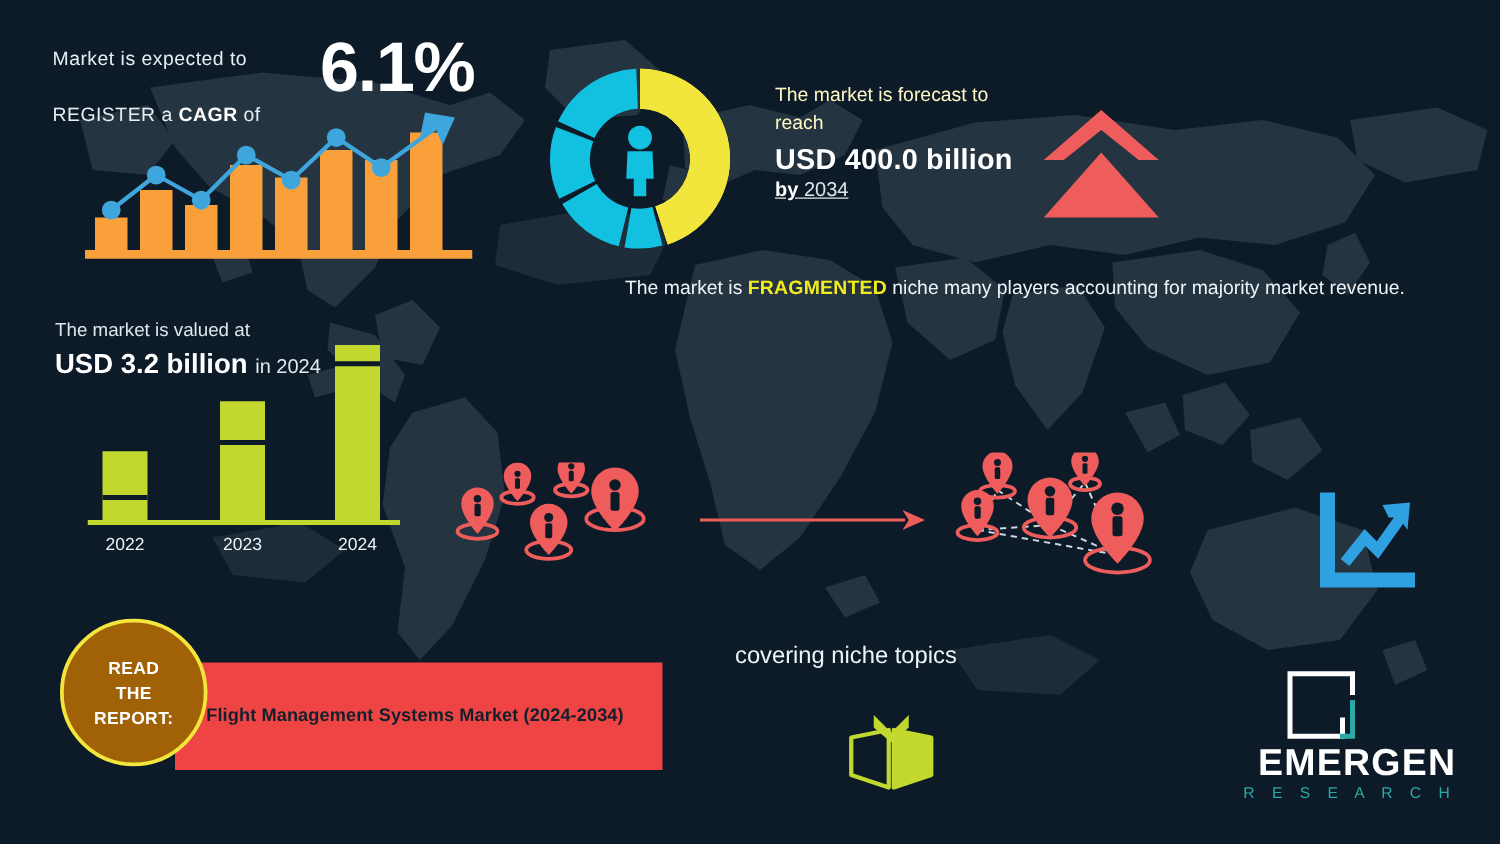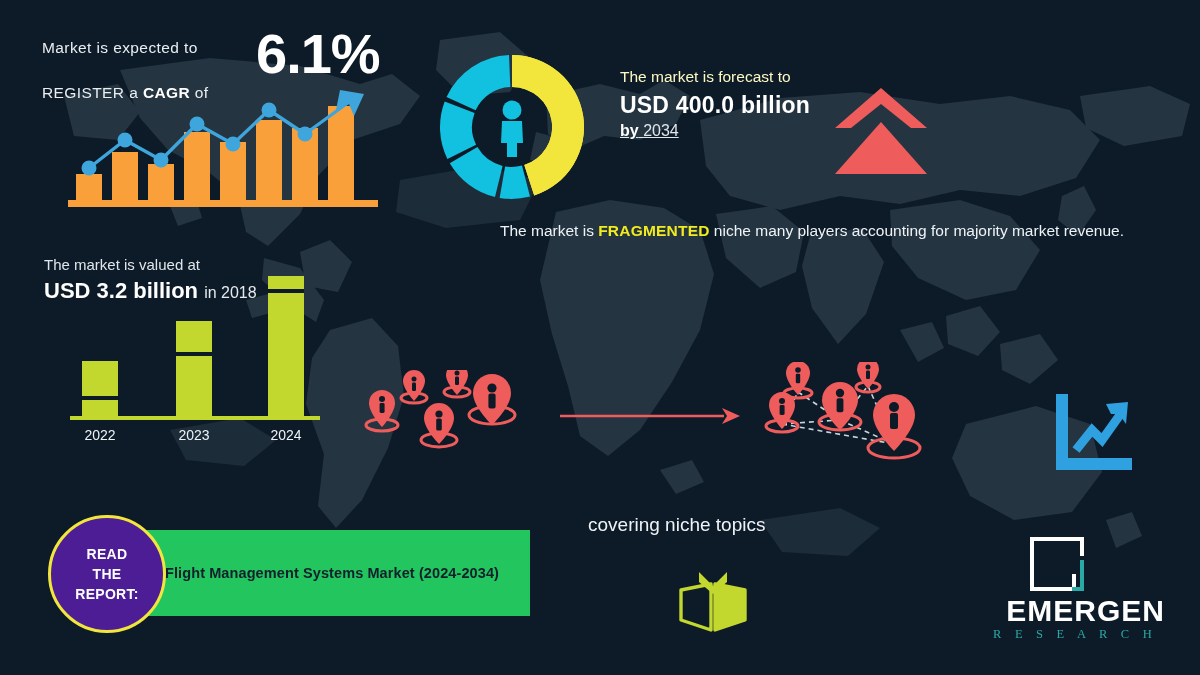--- a/index.html
+++ b/index.html
@@ -61,29 +61,29 @@
   #pins-left  { left:352px; top:370px; width:180px; height:95px; }
   #pins-right { left:752px; top:362px; width:195px; height:112px; }
   #pin-arrow  { left:560px; top:405px; width:180px; height:22px; }
 
   
   #growth-icon { left:1048px; top:392px; width:86px; height:82px; }
 
   
   #cta-bar {
     left:140px; top:530px; width:390px; height:86px;
-    background:#22c55e;
+    background:#ef4444;
   }
   #cta-title {
     position:absolute; left:25px; top:50%; transform:translateY(-50%);
     font-size:14.5px; font-weight:bold; color:#12202c; letter-spacing:.1px; white-space:nowrap;
   }
   #cta-circle {
-    left:48px; top:515px; width:118px; height:118px; border-radius:50%;
-    background:#4c1d95; border:3px solid #f2e63c;
+    left:48px; top:495px; width:118px; height:118px; border-radius:50%;
+    background:#a16207; border:3px solid #f2e63c;
     display:flex; align-items:center; justify-content:center;
   }
   #cta-circle-label {
     font-size:14px; font-weight:bold; color:#ffffff; text-align:center;
     line-height:20px; letter-spacing:.3px;
   }
 
   
   #reports-block { left:588px; top:511px; width:270px; }
   .rep-line { font-size:19px; color:#eef3f7; line-height:27px; }
@@ -91,22 +91,22 @@
   #book-icon { left:677px; top:570px; width:72px; height:62px; }
 
   
   #logo { left:985px; top:534px; width:180px; height:110px; }
   #logo-mark { position:absolute; left:42px; top:0; width:60px; height:60px; }
   #logo-name {
     position:absolute; left:0; top:62px; width:180px; text-align:right;
     font-size:30px; font-weight:bold; color:#ffffff; letter-spacing:1px; line-height:1;
   }
   #logo-sub {
-    position:absolute; left:0; top:94px; width:180px; text-align:center;
-    font-size:12.5px; color:#2aa9a6; letter-spacing:5.2px; line-height:1;font-family:Liberation Serif, serif;
+    position:absolute; left:0; top:94px; width:180px; text-align:right;
+    font-size:12.5px; color:#2aa9a6; letter-spacing:5.2px; line-height:1;
   }
 </style>
 </head>
 <body>
 
 <div id="stage">
 
   <svg id="worldmap" viewBox="0 0 1200 675" aria-hidden="true">
     <rect x="0" y="0" width="1200" height="675" fill="#0d1b28"></rect>
     <g fill="#253441">
@@ -202,36 +202,37 @@
 
       <g fill="#12c0e0">
         <circle cx="0" cy="-17" r="9.5"></circle>
         <path d="M -10 -6 L 10 -6 L 11 16 L 5 16 L 5 30 L -5 30 L -5 16 L -11 16 Z"></path>
       </g>
     </g>
   </svg>
 
   <div class="abs" id="forecast-block">
     <div class="fc-sm">The market is forecast to</div>
+    <div class="fc-sm">reach</div>
     <div class="fc-big">USD 400.0 billion</div>
     <div class="fc-by"><b>by</b> <span>2034</span></div>
   </div>
 
   <svg class="abs" id="red-arrows" viewBox="0 0 96 90">
     <path d="M48 2 L94 42 L78 42 L48 18 L18 42 L2 42 Z" fill="#ef5c5c"></path>
     <path d="M48 36 L94 88 L2 88 Z" fill="#ef5c5c"></path>
   </svg>
 
   <div class="abs" id="fragmented">
     <span>The market is </span><span class="hl">FRAGMENTED</span><span> niche many players accounting for majority market revenue.</span>
   </div>
 
   <div class="abs" id="valued-block">
     <div class="va-sm">The market is valued at</div>
-    <div class="va-big"><span>USD 3.2 billion</span> <span class="thin">in 2018</span></div>
+    <div class="va-big"><span>USD 3.2 billion</span> <span class="thin">in 2024</span></div>
   </div>
 
   <svg class="abs" id="green-chart" viewBox="0 0 250 168">
     <g fill="#c3d82e">
       <rect x="12" y="85" width="36" height="55"></rect>
       <rect x="106" y="45" width="36" height="95"></rect>
       <rect x="198" y="-15" width="36" height="155"></rect>
     </g>
     <g stroke="#0d1b28" stroke-width="4">
       <line x1="12" y1="122" x2="48" y2="122"></line>

